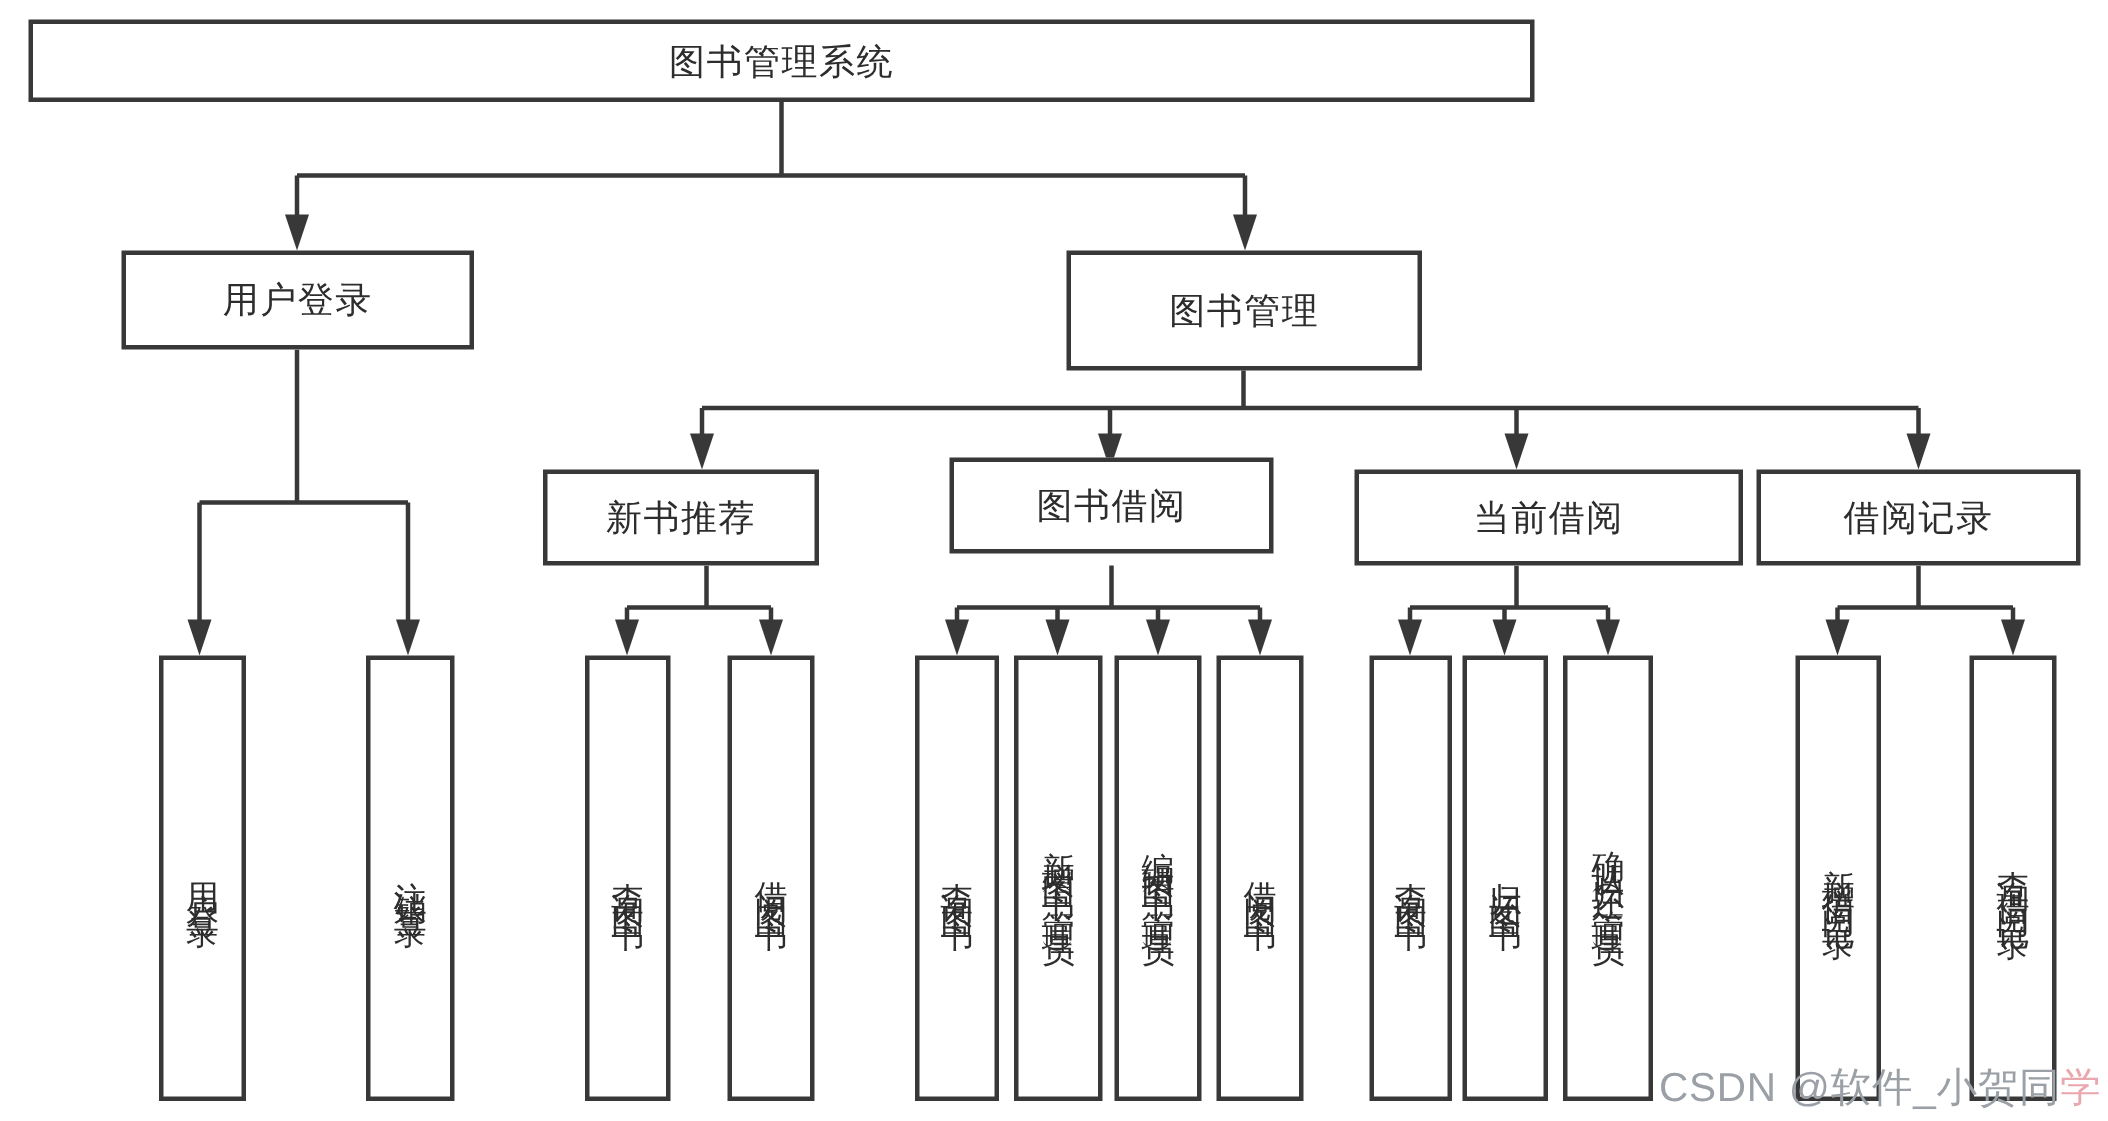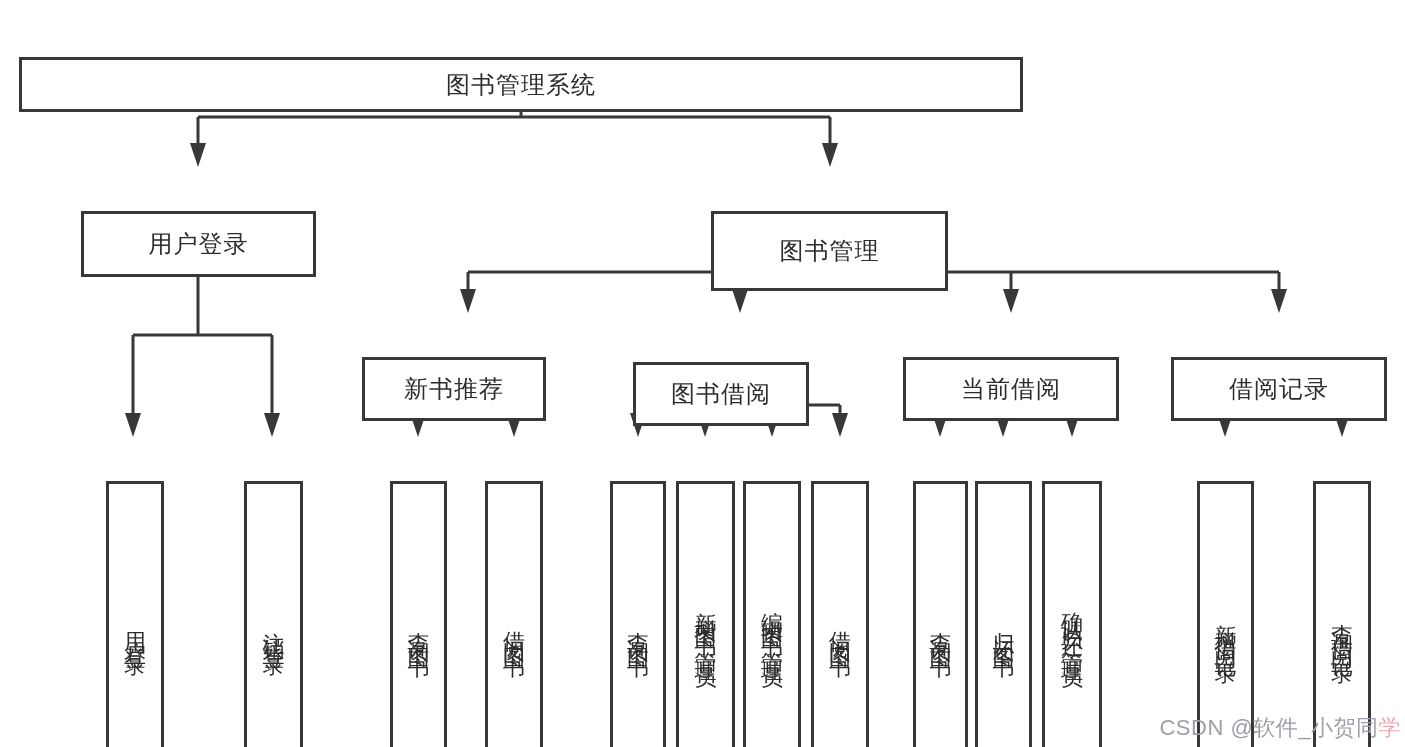--- a/index.html
+++ b/index.html
@@ -20,40 +20,39 @@
     overflow:hidden;
   }
   .connector-layer{position:absolute;left:0;top:0;width:1405px;height:747px;}
   .node{
     position:absolute;
     box-sizing:border-box;
     background:var(--box-fill);
     border:3px solid var(--box-border);
     display:flex;align-items:center;justify-content:center;
     color:var(--text);
-    margin-top:44px;
   }
   .hbox .lbl{
     font-size:24px;
     letter-spacing:1px;
     white-space:nowrap;
     color:var(--text);
   }
   .vbox .lbl{
     writing-mode:vertical-rl;
     text-orientation:mixed;
     font-size:22px;
     letter-spacing:8px;
     line-height:1;
     color:var(--text);
   }
   .watermark{
     position:absolute;
     right:4px;bottom:4px;
-    font-size:22px;
+    font-size:27px;
     letter-spacing:0.5px;
     white-space:nowrap;
     color:var(--watermark-gray);
     z-index:5;
   }
   .watermark .pink{color:var(--watermark-pink);}
 </style>
 </head>
 <body>
 
@@ -97,24 +96,24 @@
   <div class="node hbox" style="left:81px;top:167px;width:235px;height:66px;">
     <span class="lbl">用户登录</span>
   </div>
   <div class="node hbox" style="left:711px;top:167px;width:237px;height:80px;">
     <span class="lbl">图书管理</span>
   </div>
 
   <div class="node hbox" style="left:362px;top:313px;width:184px;height:64px;">
     <span class="lbl">新书推荐</span>
   </div>
-  <div class="node hbox" style="left:633px;top:318px;width:176px;height:64px;">
+  <div class="node hbox" style="left:633px;top:305px;width:216px;height:64px;">
     <span class="lbl">图书借阅</span>
   </div>
-  <div class="node hbox" style="left:903px;top:313px;width:216px;height:64px;">
+  <div class="node hbox" style="left:903px;top:313px;width:259px;height:64px;">
     <span class="lbl">当前借阅</span>
   </div>
   <div class="node hbox" style="left:1171px;top:313px;width:216px;height:64px;">
     <span class="lbl">借阅记录</span>
   </div>
 
   <div class="node vbox" style="left:106px;top:437px;width:58px;height:297px;">
     <span class="lbl">用户登录</span>
   </div>
   <div class="node vbox" style="left:244px;top:437px;width:59px;height:297px;">

